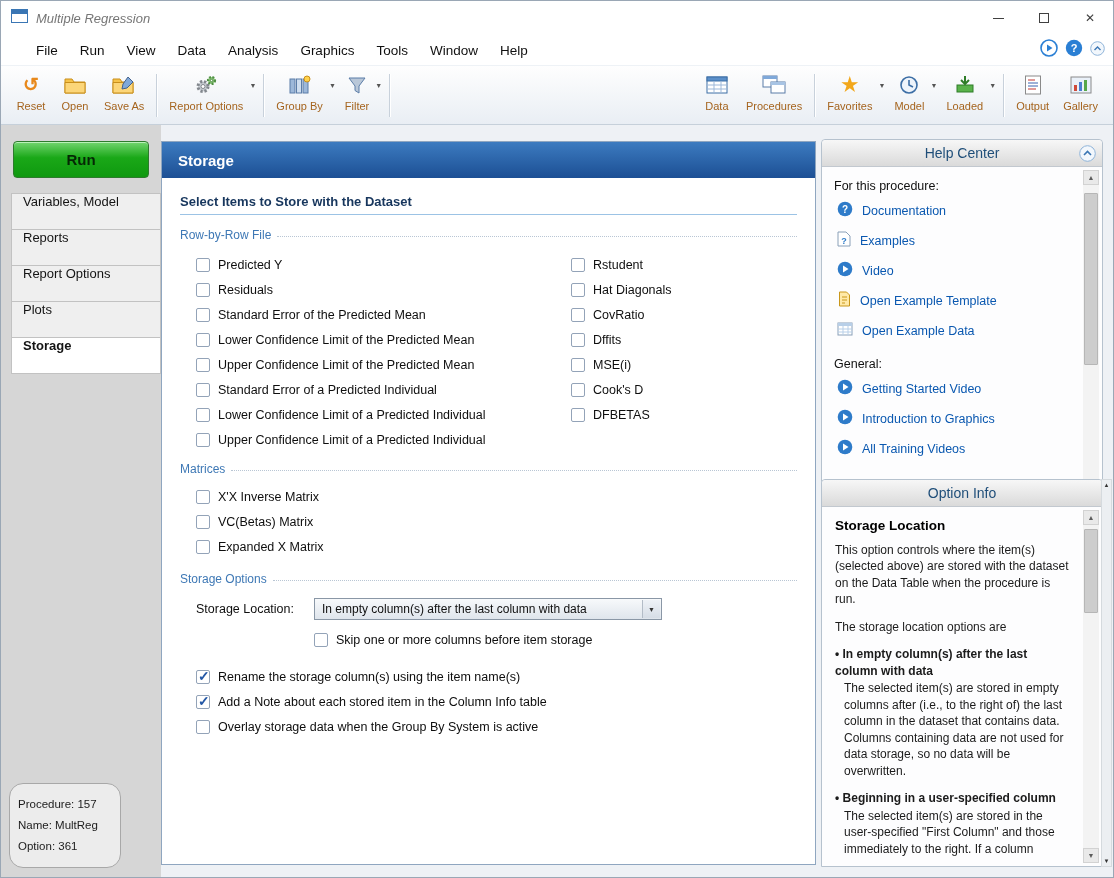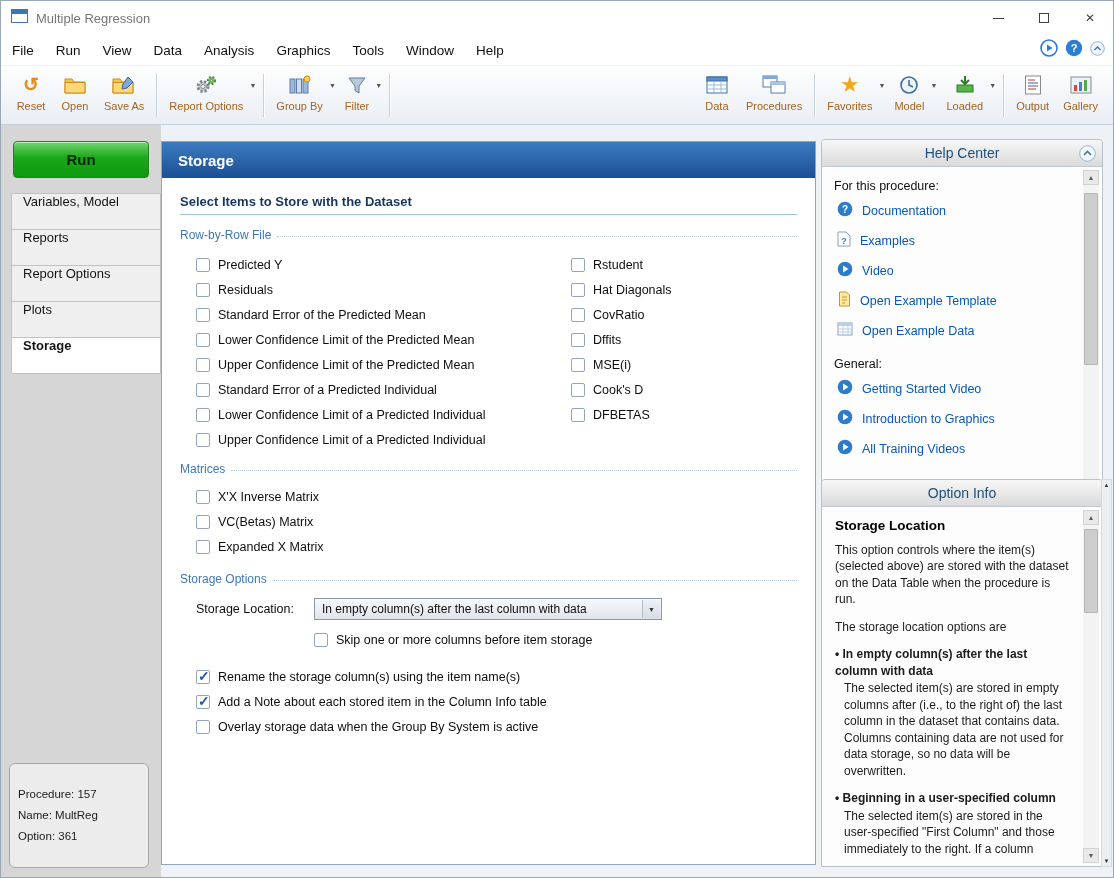--- a/index.html
+++ b/index.html
@@ -2,28 +2,28 @@
 <html><head>
 <meta charset="utf-8">
 <style>
   * { margin:0; padding:0; box-sizing:border-box; }
   html,body { background:#ffffff; }
   body { font-family:"Liberation Sans", sans-serif; }
   .window { position:relative; width:1114px; height:878px; background:#eef1f5; overflow:hidden; border:1px solid #9aa7b5; }
 
   
   .titlebar { position:absolute; top:0; left:0; right:0; height:34px; background:#fff; display:flex; align-items:center; padding-left:10px; }
-  .title-text { color:#767676; font-size:13px; margin-left:8px; }
+  .title-text { color:#767676; font-size:13px; margin-left:8px;font-style:italic; }
   .win-controls { position:absolute; right:0; top:0; height:34px; display:flex; }
   .win-btn { width:46px; height:34px; display:flex; align-items:center; justify-content:center; color:#404040; font-size:12px; }
   .min-glyph { width:11px; height:1px; background:#404040; }
   .max-glyph { width:10px; height:10px; border:1px solid #404040; }
 
   
-  .menubar { position:absolute; top:34px; left:0; right:0; height:30px; background:#fff; display:flex; padding-left:0; }
+  .menubar { position:absolute; top:34px; left:0; right:0; height:30px; background:#fff; display:flex; padding-left:24px; }
   .menu-item { padding:0 11px; font-size:13.5px; color:#101010; height:100%; display:flex; align-items:center; }
   .menubar-right { position:absolute; right:8px; top:0; height:30px; display:flex; align-items:center; gap:7px; }
 
   
   .toolbar { position:absolute; top:64px; left:0; right:0; height:60px; background:linear-gradient(#fefefe,#e9eef4); border-top:1px solid #eef2f6; border-bottom:1px solid #c6d0da; display:flex; align-items:stretch; padding:3px 8px 2px; }
   .tb-group { display:flex; align-items:stretch; }
   .tb-btn { position:relative; min-width:44px; padding:4px 7px 2px; display:flex; flex-direction:column; align-items:center; gap:3px; border-radius:3px; }
   .tb-btn.has-caret { padding-right:15px; }
   .tb-icon { height:24px; display:flex; align-items:center; justify-content:center; }
   .tb-glyph { font-size:19px; line-height:22px; font-weight:bold; }
@@ -32,21 +32,21 @@
   .tb-sep { width:1px; background:#c8d1db; margin:5px 5px; box-shadow:1px 0 0 #ffffff; }
   .tb-spacer { flex:1; }
 
   
   .sidebar { position:absolute; left:0; top:124px; width:160px; bottom:0; background:#d6d6d6; }
   .run-btn { position:absolute; left:12px; top:16px; width:136px; height:37px; background:linear-gradient(#72d56f,#1aa818 45%,#0f990f); border:1px solid #2d7b2d; border-radius:4px; font-size:15px; font-weight:bold; color:#052705; display:flex; align-items:center; justify-content:center; box-shadow:inset 0 1px 0 #b9f0b8; }
   .tabs { position:absolute; left:10px; top:68px; width:150px; }
   .tab { height:37px; display:flex; align-items:flex-start; padding-left:11px; font-size:13px; color:#141414; background:#efefef; border:1px solid #c2c2c2; margin-top:-1px; }
   .tab:first-child { margin-top:0; }
   .tab.active { background:#ffffff; font-weight:bold; }
-  .proc-info { position:absolute; left:8px; bottom:9px; width:140px; background:#ececec; border:1px solid #a8a8a8; border-radius:6px; padding:20px 8px; font-size:11.5px; color:#1c1c1c; line-height:21px; }
+  .proc-info { position:absolute; left:8px; bottom:9px; width:112px; background:#ececec; border:1px solid #a8a8a8; border-radius:14px; padding:10px 8px; font-size:11.5px; color:#1c1c1c; line-height:21px; }
 
   
   .main { position:absolute; left:160px; top:140px; width:655px; bottom:12px; background:#fff; border:1px solid #8fa6c0; }
   .main-header { height:36px; background:linear-gradient(#3c7bc0,#1c4f94); color:#fff; font-size:15px; font-weight:bold; display:flex; align-items:center; padding-left:16px; }
   .main-body { position:absolute; top:36px; left:0; right:0; bottom:0; background:#fff; padding:16px 18px 0; overflow:hidden; }
   .section-title { font-size:13px; font-weight:bold; color:#17365d; padding-bottom:5px; border-bottom:1px solid #9cc3e5; }
   .group-row { display:flex; align-items:center; margin-top:13px; }
   .group-row.tight { margin-top:10px; }
   .group-label { font-size:12px; color:#3e78b5; white-space:nowrap; }
   .group-rule { flex:1; border-top:1px dotted #b9c6d4; margin-left:6px; margin-top:2px; }

